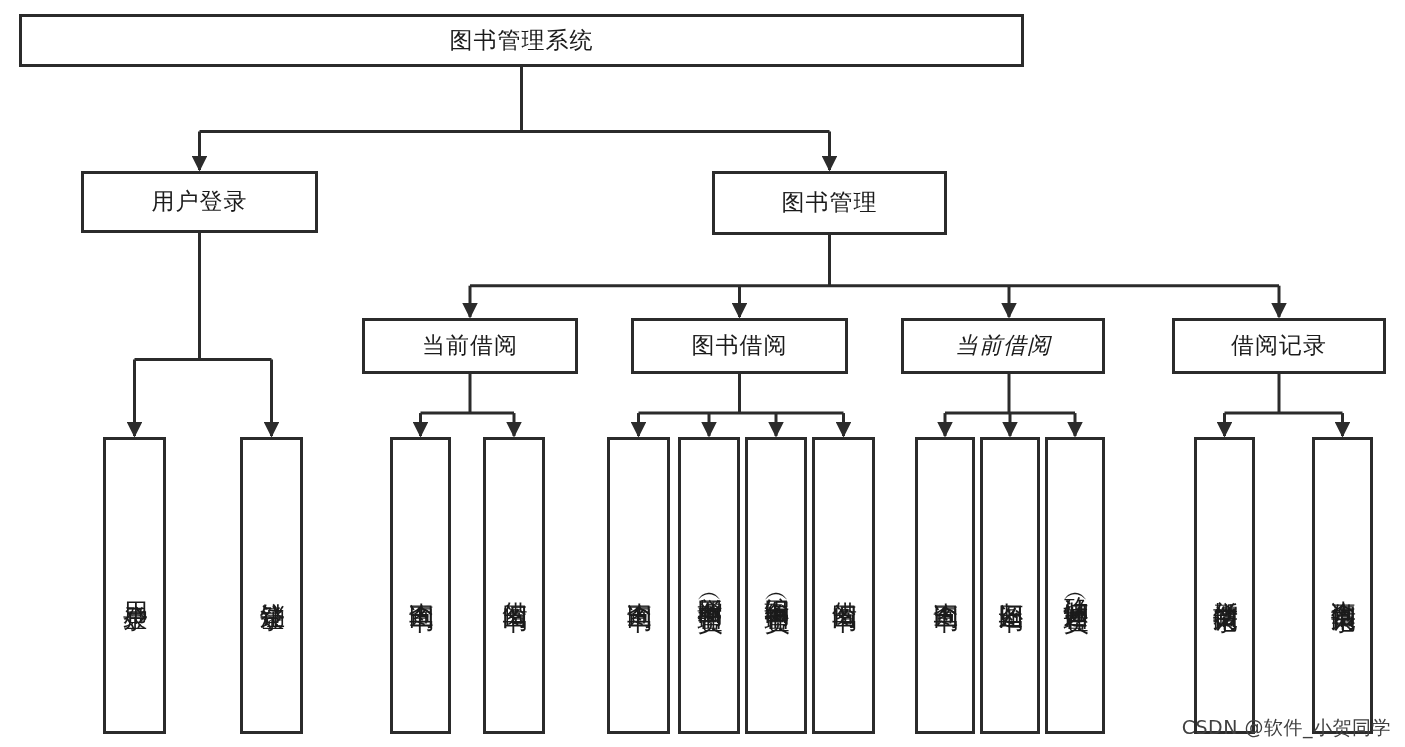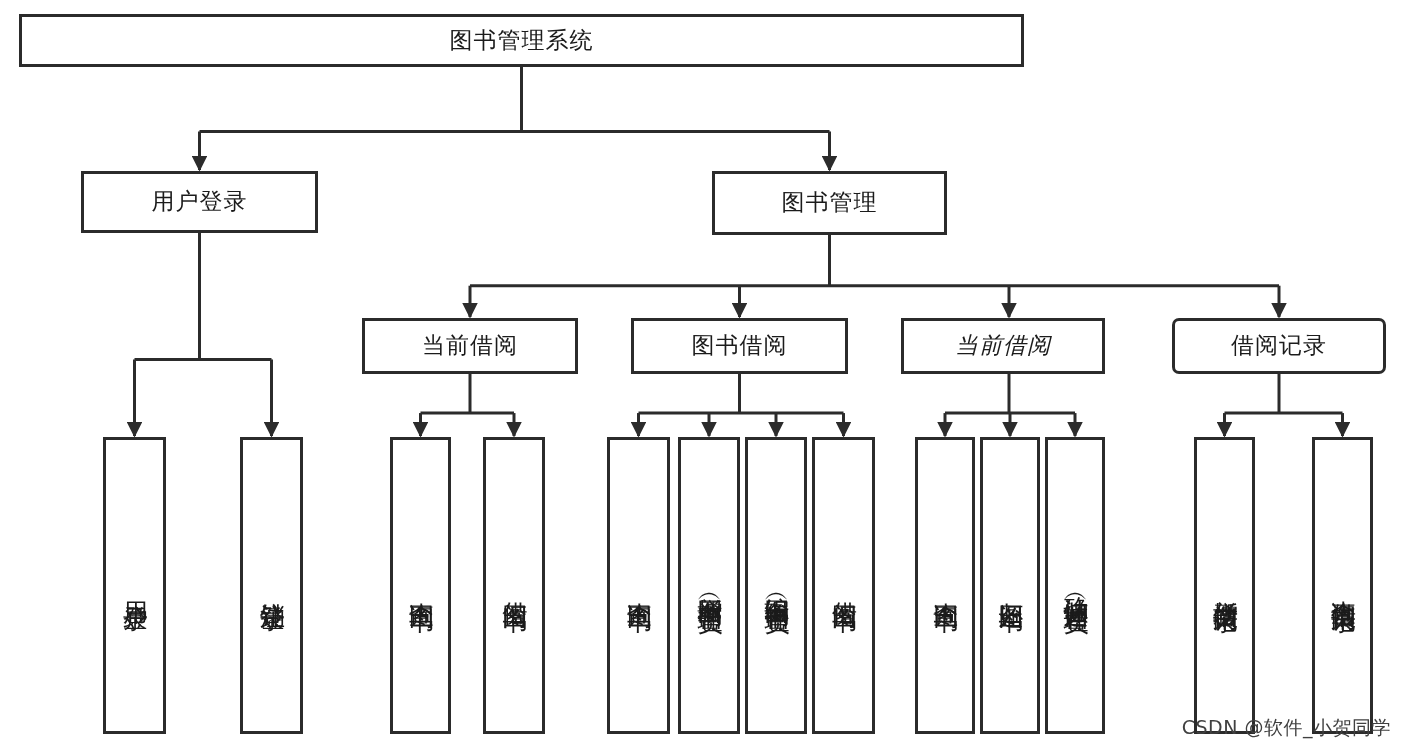--- a/index.html
+++ b/index.html
@@ -130,21 +130,21 @@
     </div>
 
   <div class="node horizontal" style="left: 631px; top: 318px; width: 217px; height: 56px;">
       <span>图书借阅</span>
     </div>
 
   <div class="node horizontal" style="left: 901px; top: 318px; width: 204px; height: 56px; font-style: italic;">
       <span>当前借阅</span>
     </div>
 
-  <div class="node horizontal" style="left: 1172px; top: 318px; width: 214px; height: 56px; border-radius: 7px;">
+  <div class="node horizontal" style="left: 1172px; top: 318px; width: 214px; height: 56px;">
       <span>借阅记录</span>
     </div>
 
   <div class="node vertical" style="left: 103px; top: 437px; width: 63px; height: 297px;">
       <span class="vtext">用户登录</span>
     </div>
 
   <div class="node vertical" style="left: 240px; top: 437px; width: 63px; height: 297px;">
       <span class="vtext">注销登录</span>
     </div>

